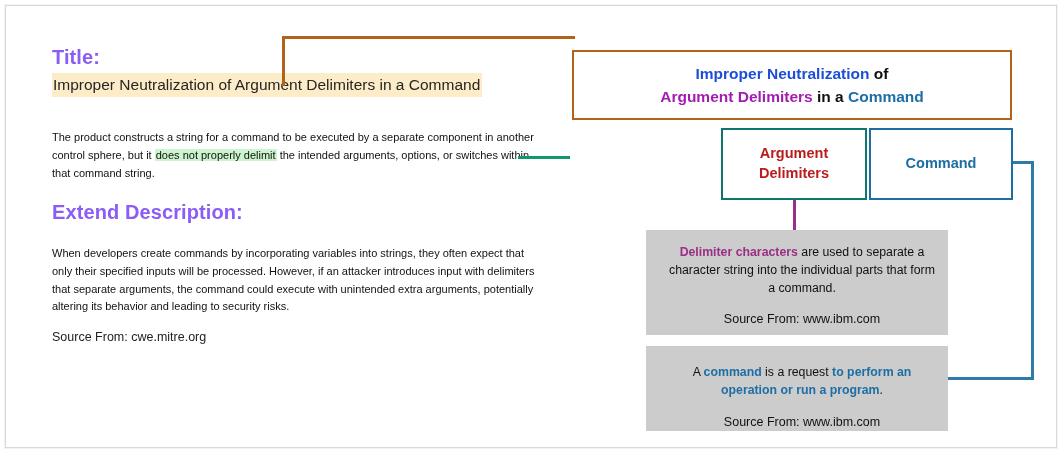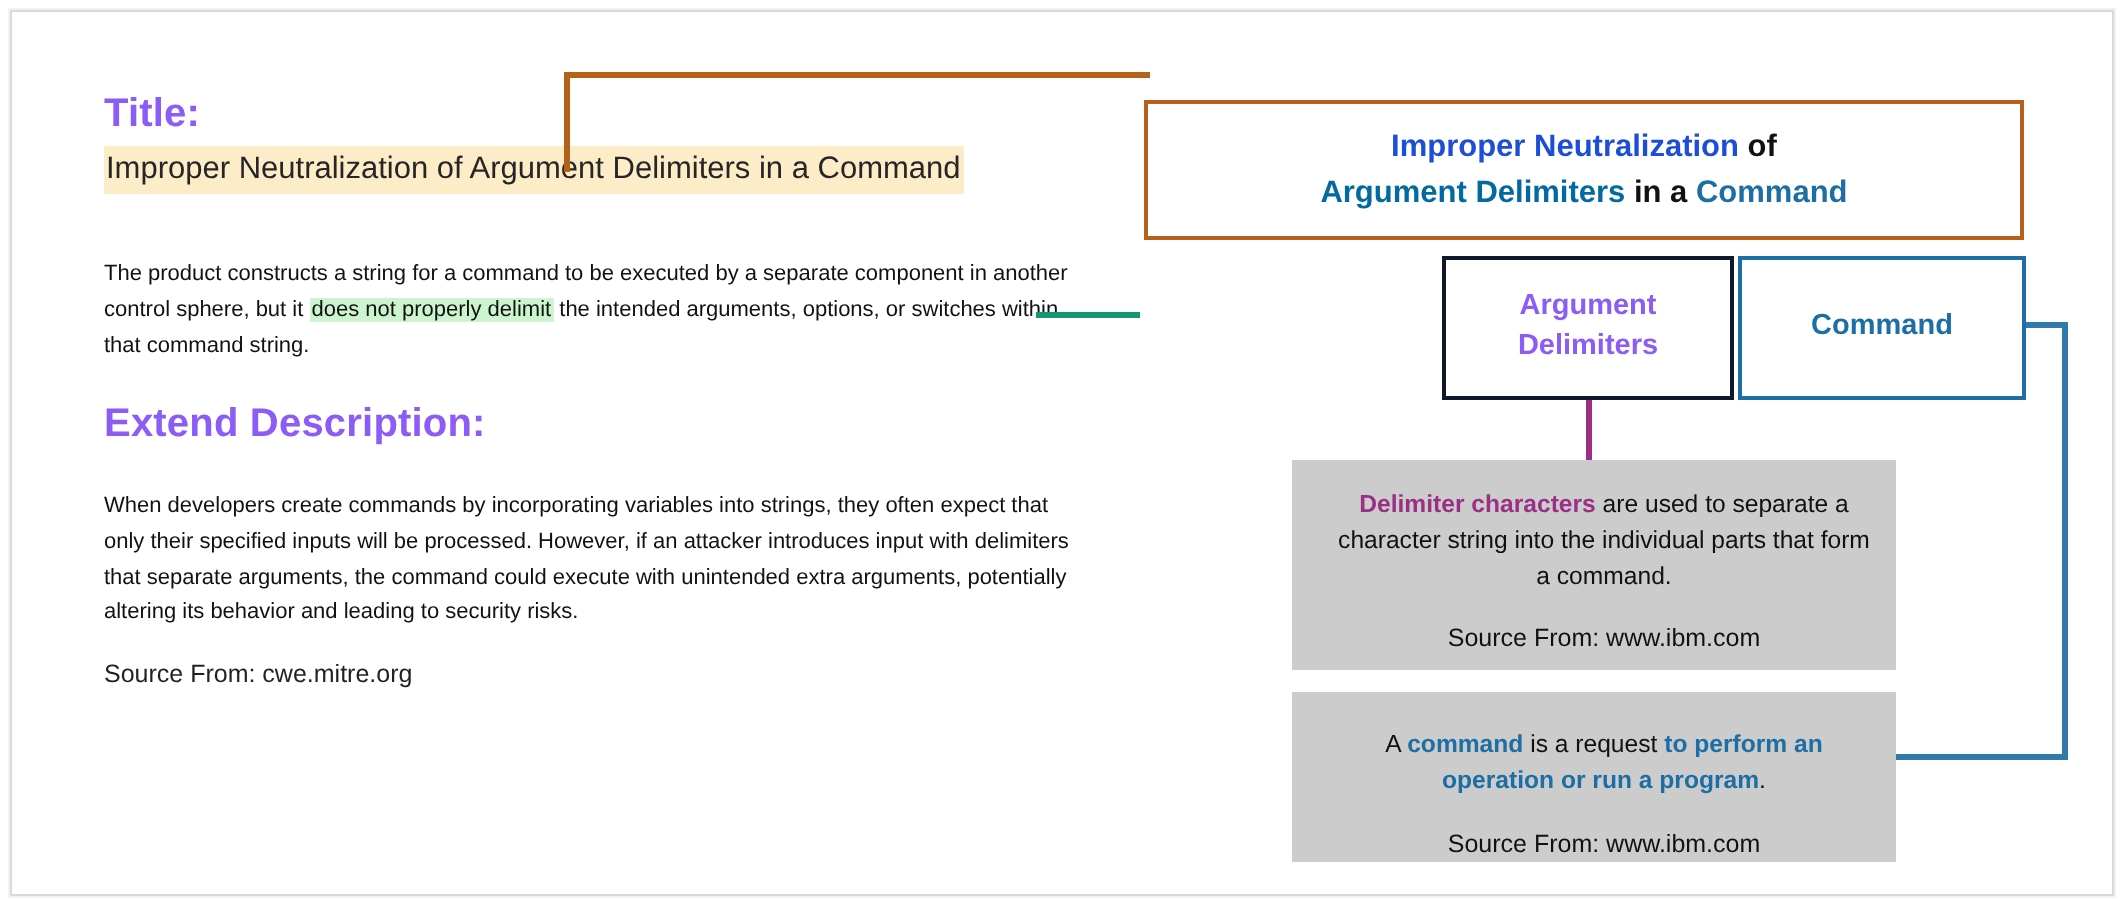--- a/index.html
+++ b/index.html
@@ -63,34 +63,34 @@
   #titlebox{
     position:absolute;left:572px;top:50px;width:440px;height:70px;
     box-sizing:border-box;
     border:2px solid #b4621a;
     background:#ffffff;
     display:flex;align-items:center;justify-content:center;
     text-align:center;
   }
   #titlebox .tb-inner{font-size:15.5px;font-weight:bold;line-height:1.5;}
   .c-green{color:#1d4ed8;}
-  .c-purple{color:#0369a1;}
+  .c-purple{color:#a21caf;}
   .c-blue{color:#1c6ea4;}
   .c-black{color:#111;}
 
   
   .nodebox{
     position:absolute;top:128px;height:72px;
     box-sizing:border-box;background:#ffffff;
     display:flex;align-items:center;justify-content:center;
     text-align:center;
     font-size:14.5px;font-weight:bold;line-height:1.35;
   }
   #box-improper{left:568px;width:151px;border:2px solid #12976f;color:#12976f;}
-  #box-argdelim{left:721px;width:146px;border:2px solid #0f172a;color:#8b5cf6;}
+  #box-argdelim{left:721px;width:146px;border:2px solid #0f766e;color:#b91c1c;}
   #box-command{left:869px;width:144px;border:2px solid #1c6ea4;color:#1c6ea4;}
 
   
   #purple-v{left:793px;top:199px;width:3px;height:32px;background:#9b2f86;}
 
   
   #blue-h1{left:1012px;top:161px;width:22px;height:2.5px;background:#2e7aa8;}
   #blue-v{left:1031px;top:161px;width:2.5px;height:219px;background:#2e7aa8;}
   #blue-h2{left:946px;top:377px;width:88px;height:2.5px;background:#2e7aa8;}
 

